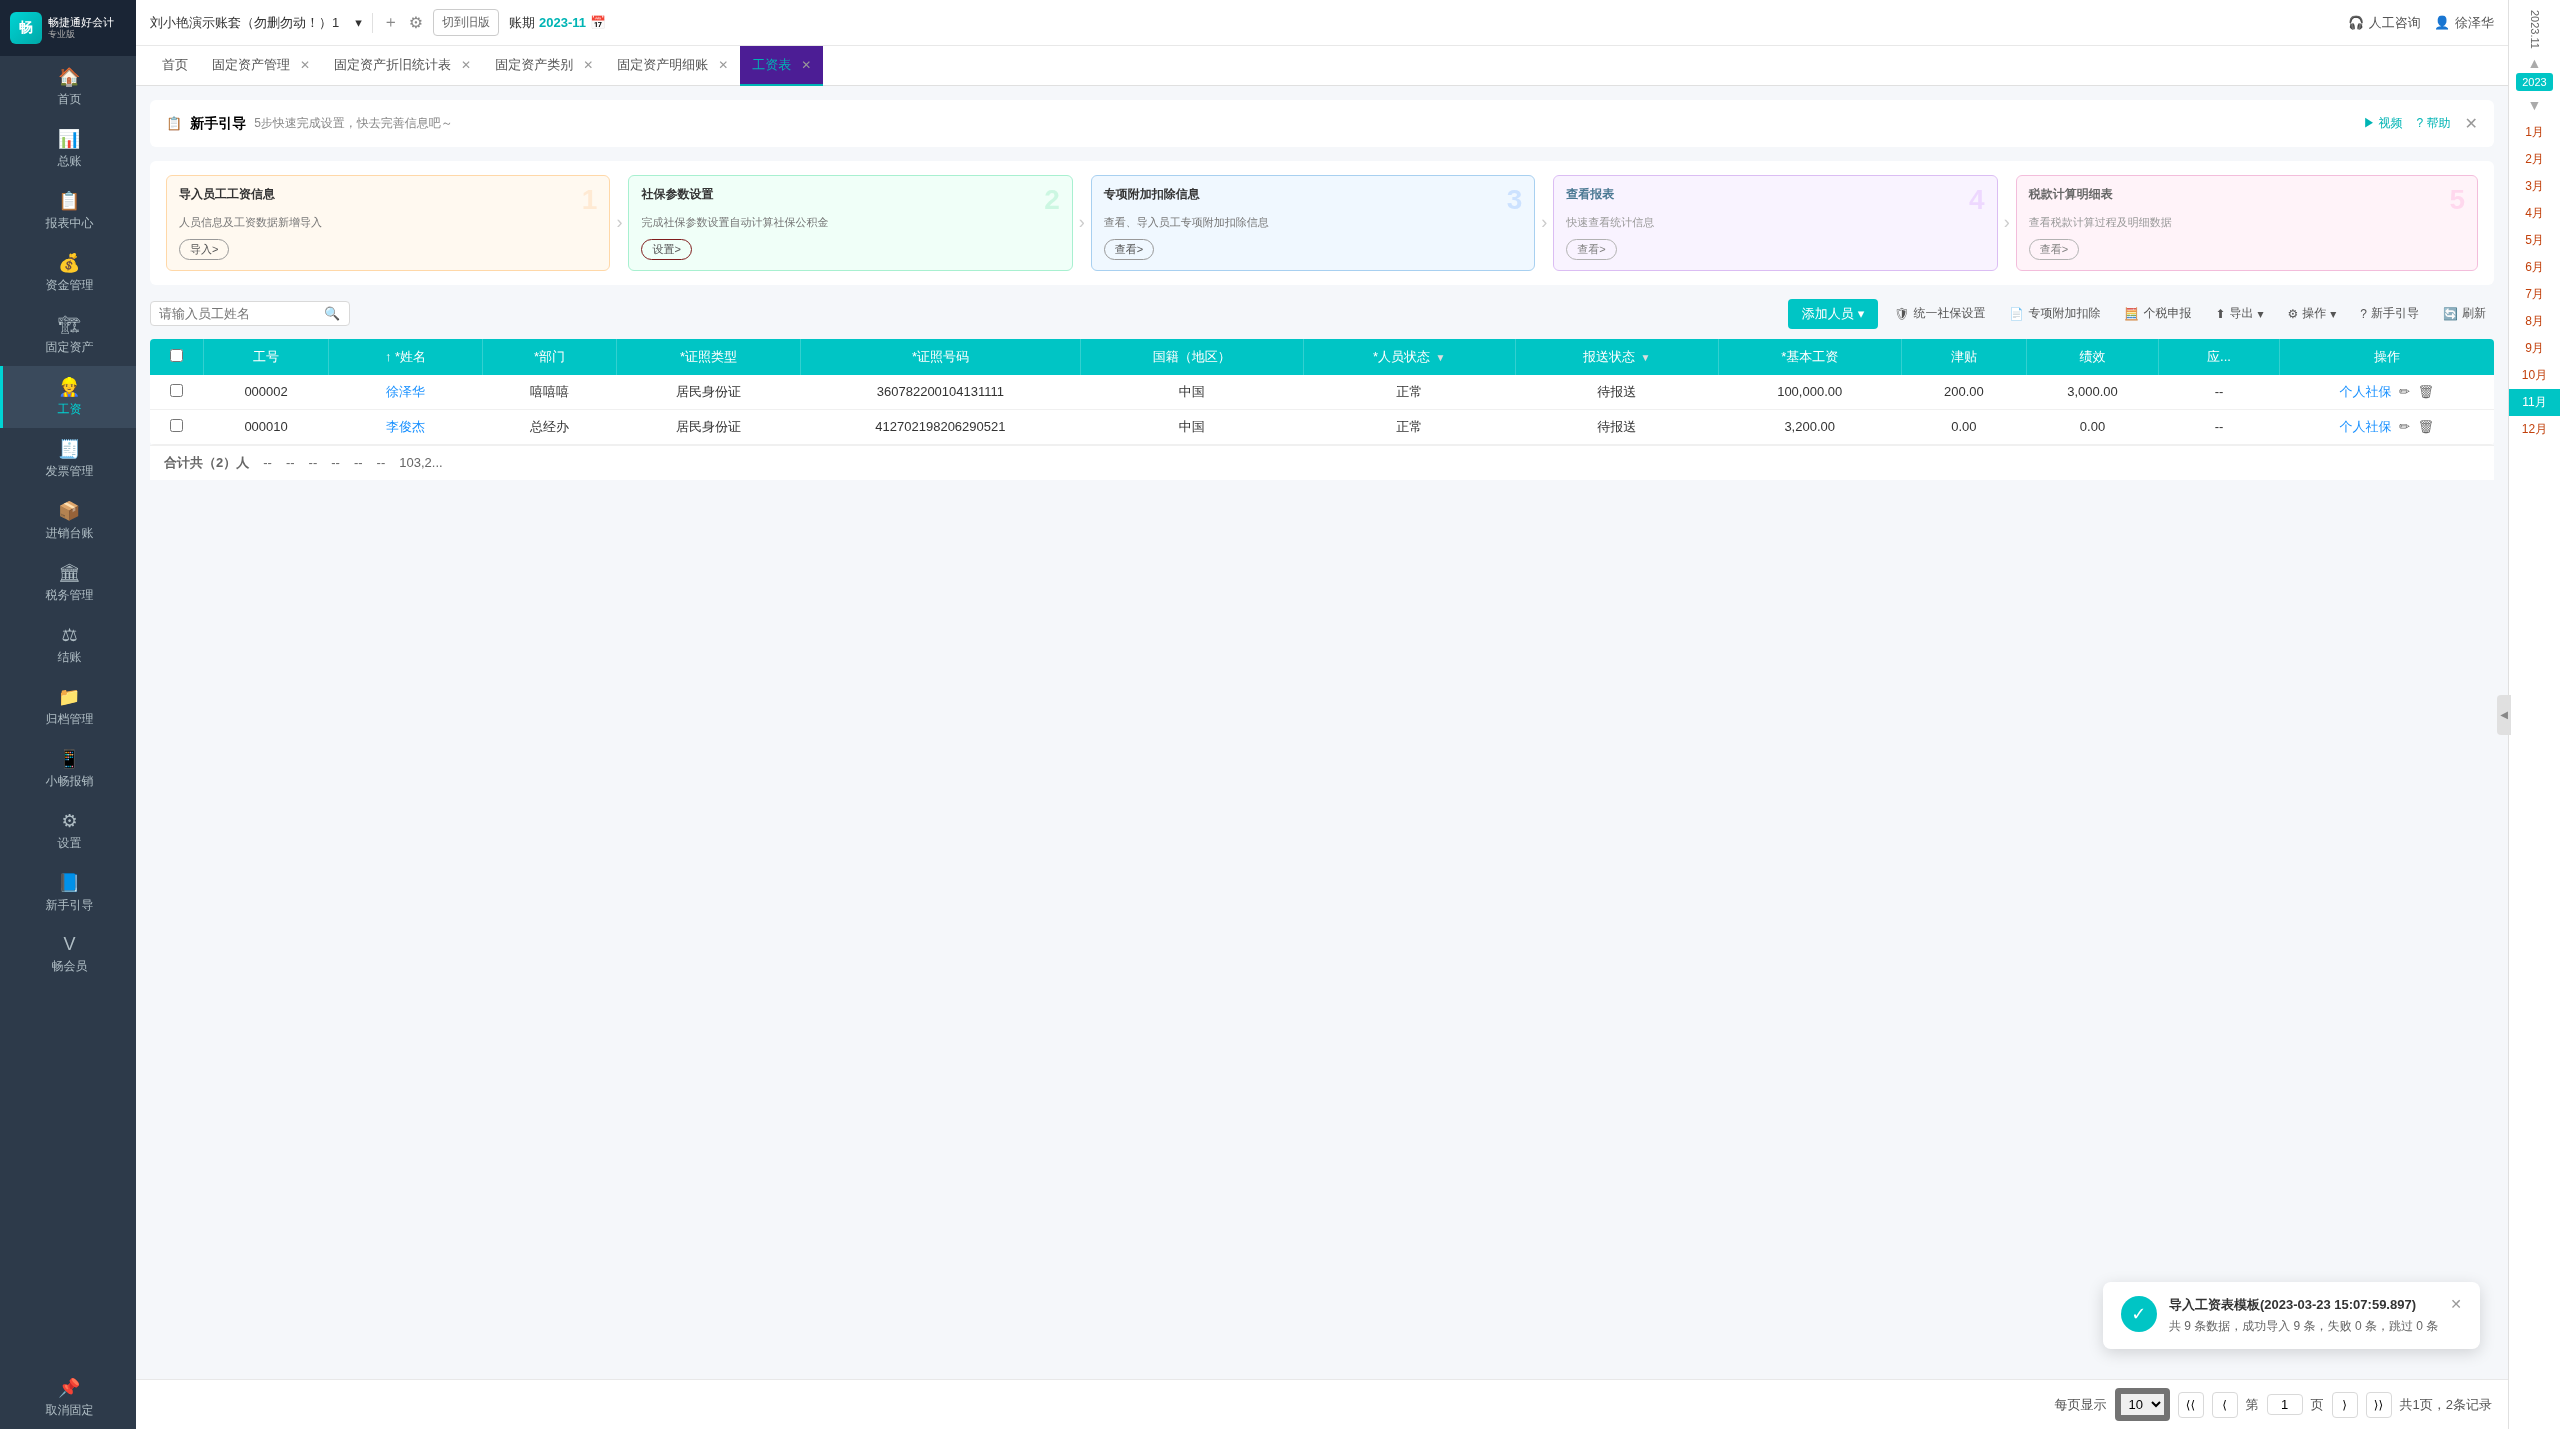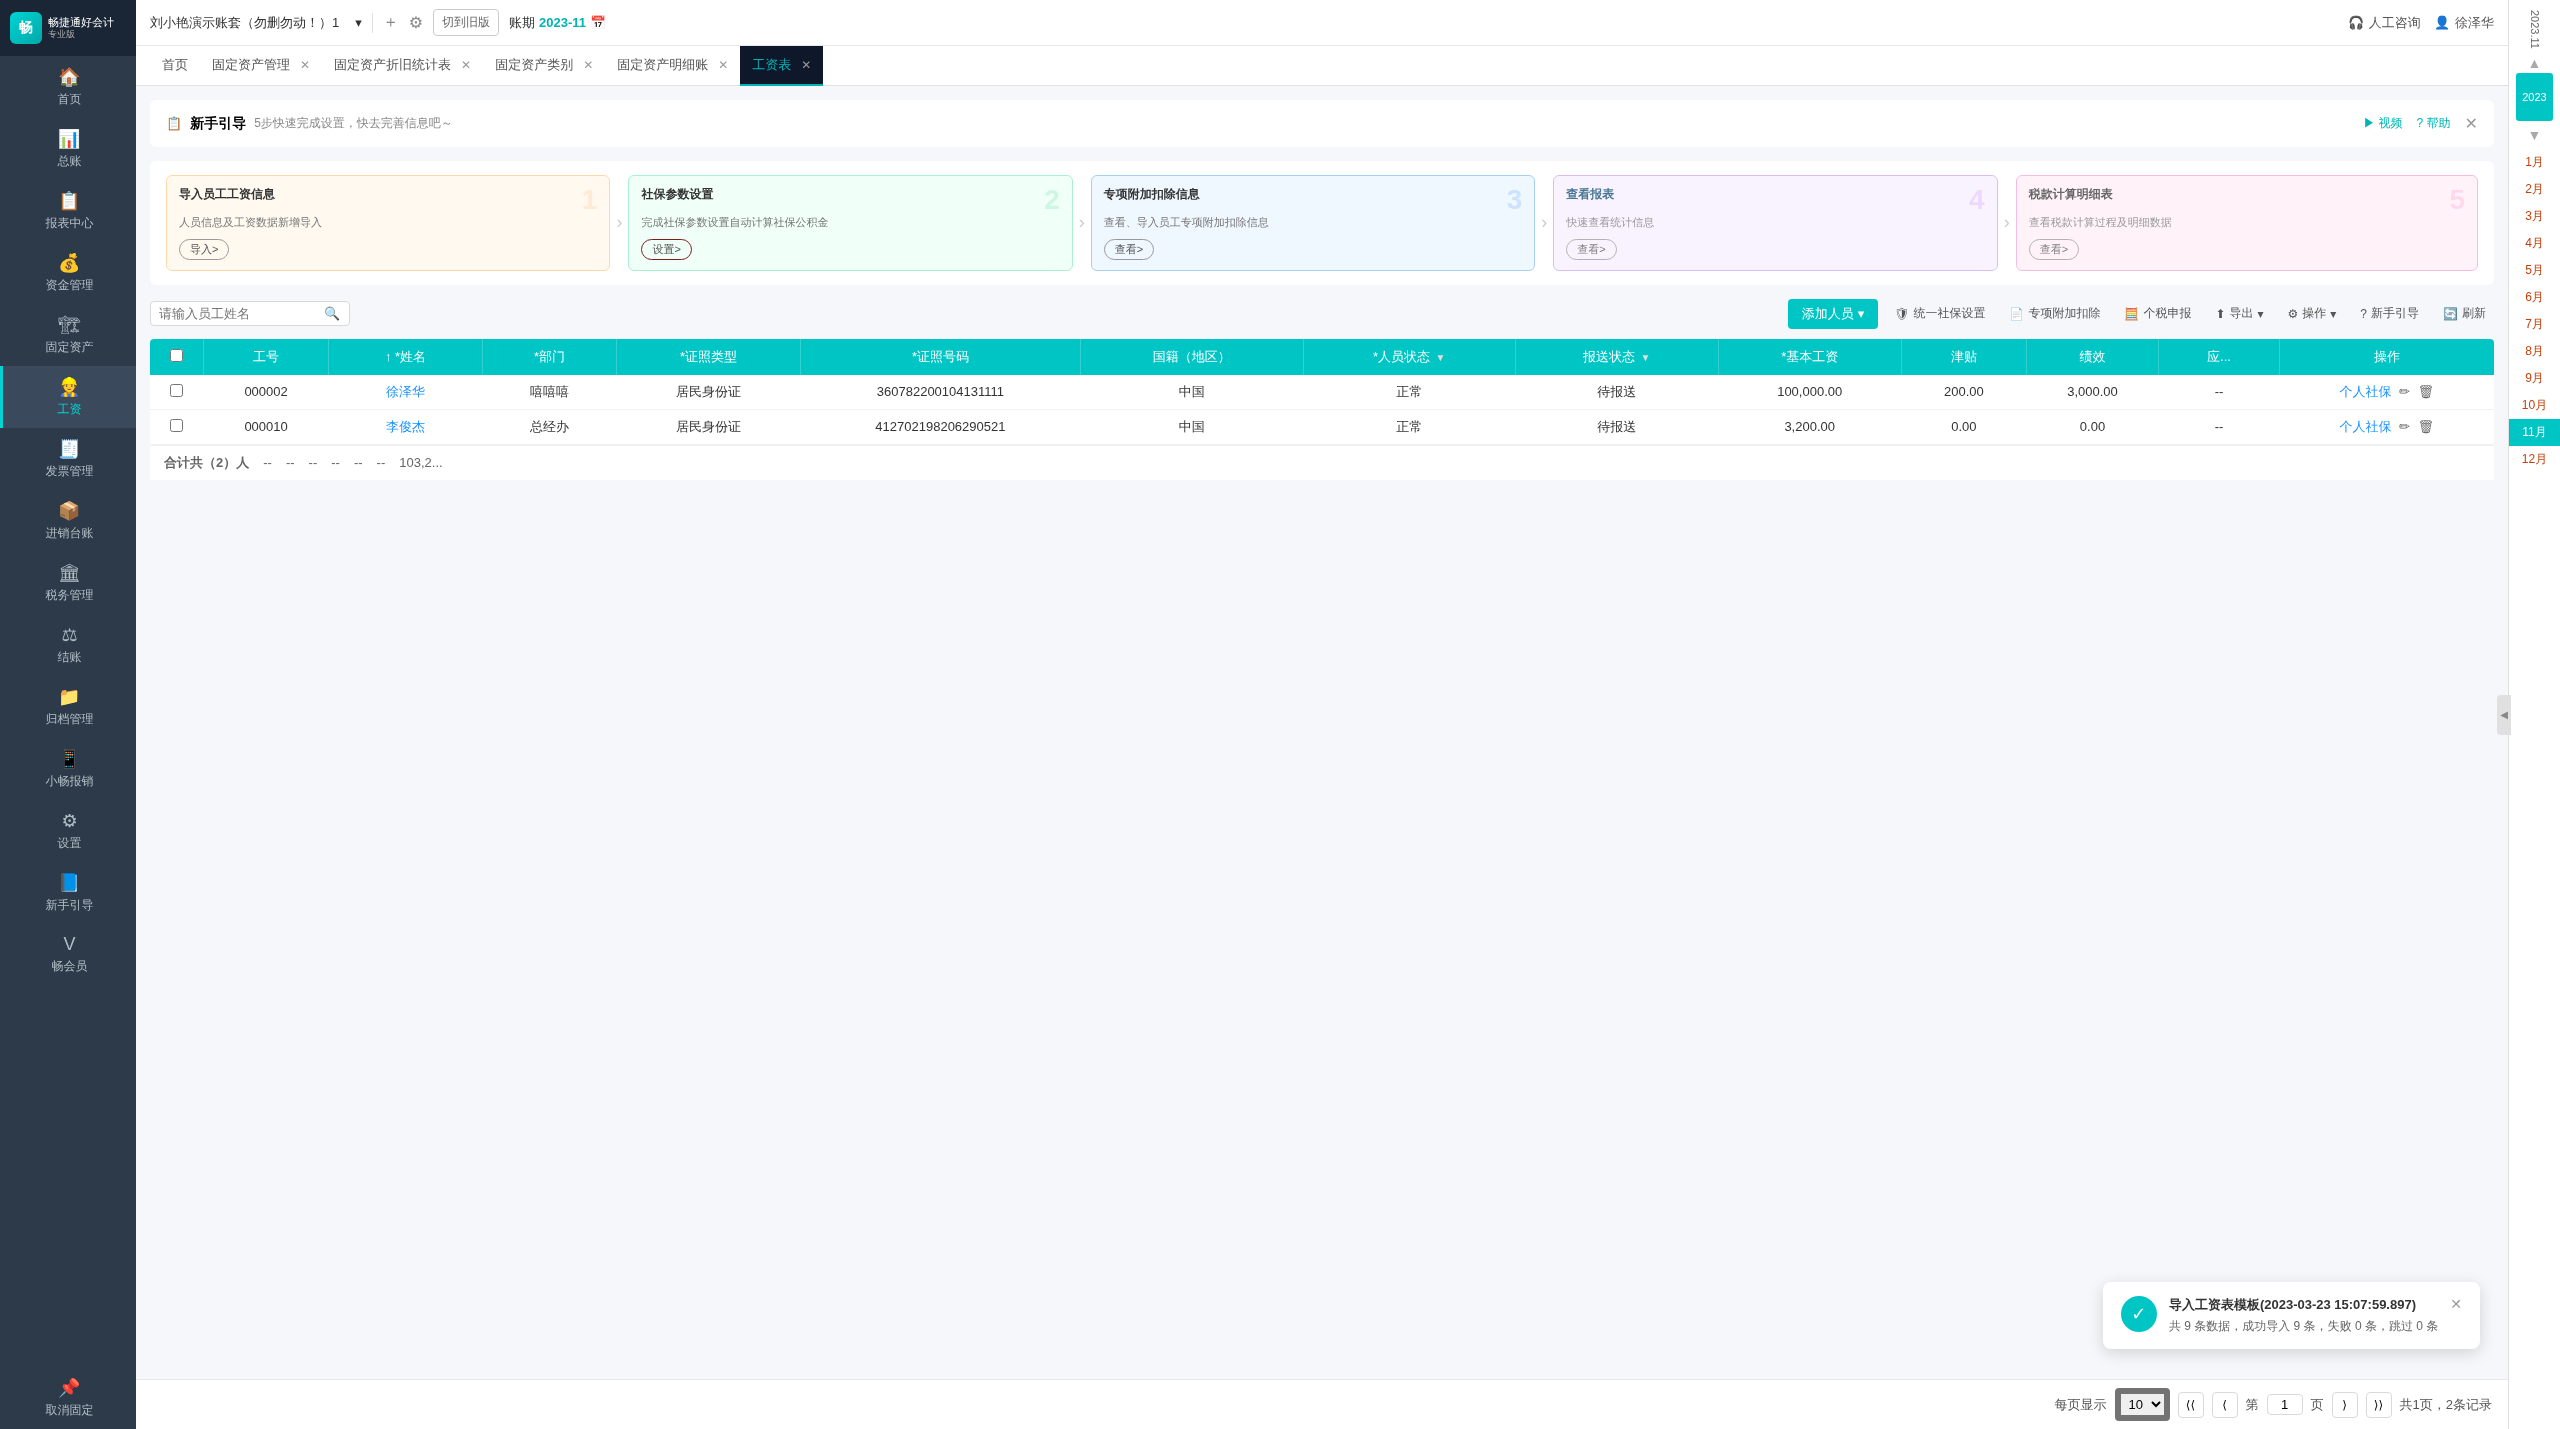--- a/index.html
+++ b/index.html
@@ -93,21 +93,21 @@
       gap: 2px;
     }
     .tab {
       padding: 0 12px;
       height: 40px;
       display: flex; align-items: center; gap: 6px;
       cursor: pointer; font-size: 13px; color: #555;
       border-bottom: 2px solid transparent;
       white-space: nowrap;
     }
-    .tab.active { color: #00b4b4; border-bottom-color: #00b4b4; background: #0f172a; }
+    .tab.active { color: #00b4b4; border-bottom-color: #00b4b4; background: #4c1d95; }
     .tab .close { font-size: 12px; color: #999; margin-left: 4px; }
 
     
     .content {
       flex: 1;
       overflow-y: auto;
       padding: 14px;
       background: #f5f7fa;
       position: relative;
     }
@@ -290,21 +290,21 @@
       font-size: 12px;
     }
     .month-item.active {
       background: #00c5c5;
       color: #fff;
       border-radius: 0;
     }
     .right-panel-year-badge {
       background: #00c5c5;
       color: #fff;
-      padding: 18px 6px;
+      padding: 3px 6px;
       border-radius: 3px;
       font-size: 11px;
       margin-bottom: 4px;
       cursor: pointer;
     }
     .panel-arrows {
       display: flex; flex-direction: column; align-items: center; gap: 2px;
       margin-bottom: 6px;
     }
     .panel-arrow { cursor: pointer; color: #aaa; font-size: 14px; }

